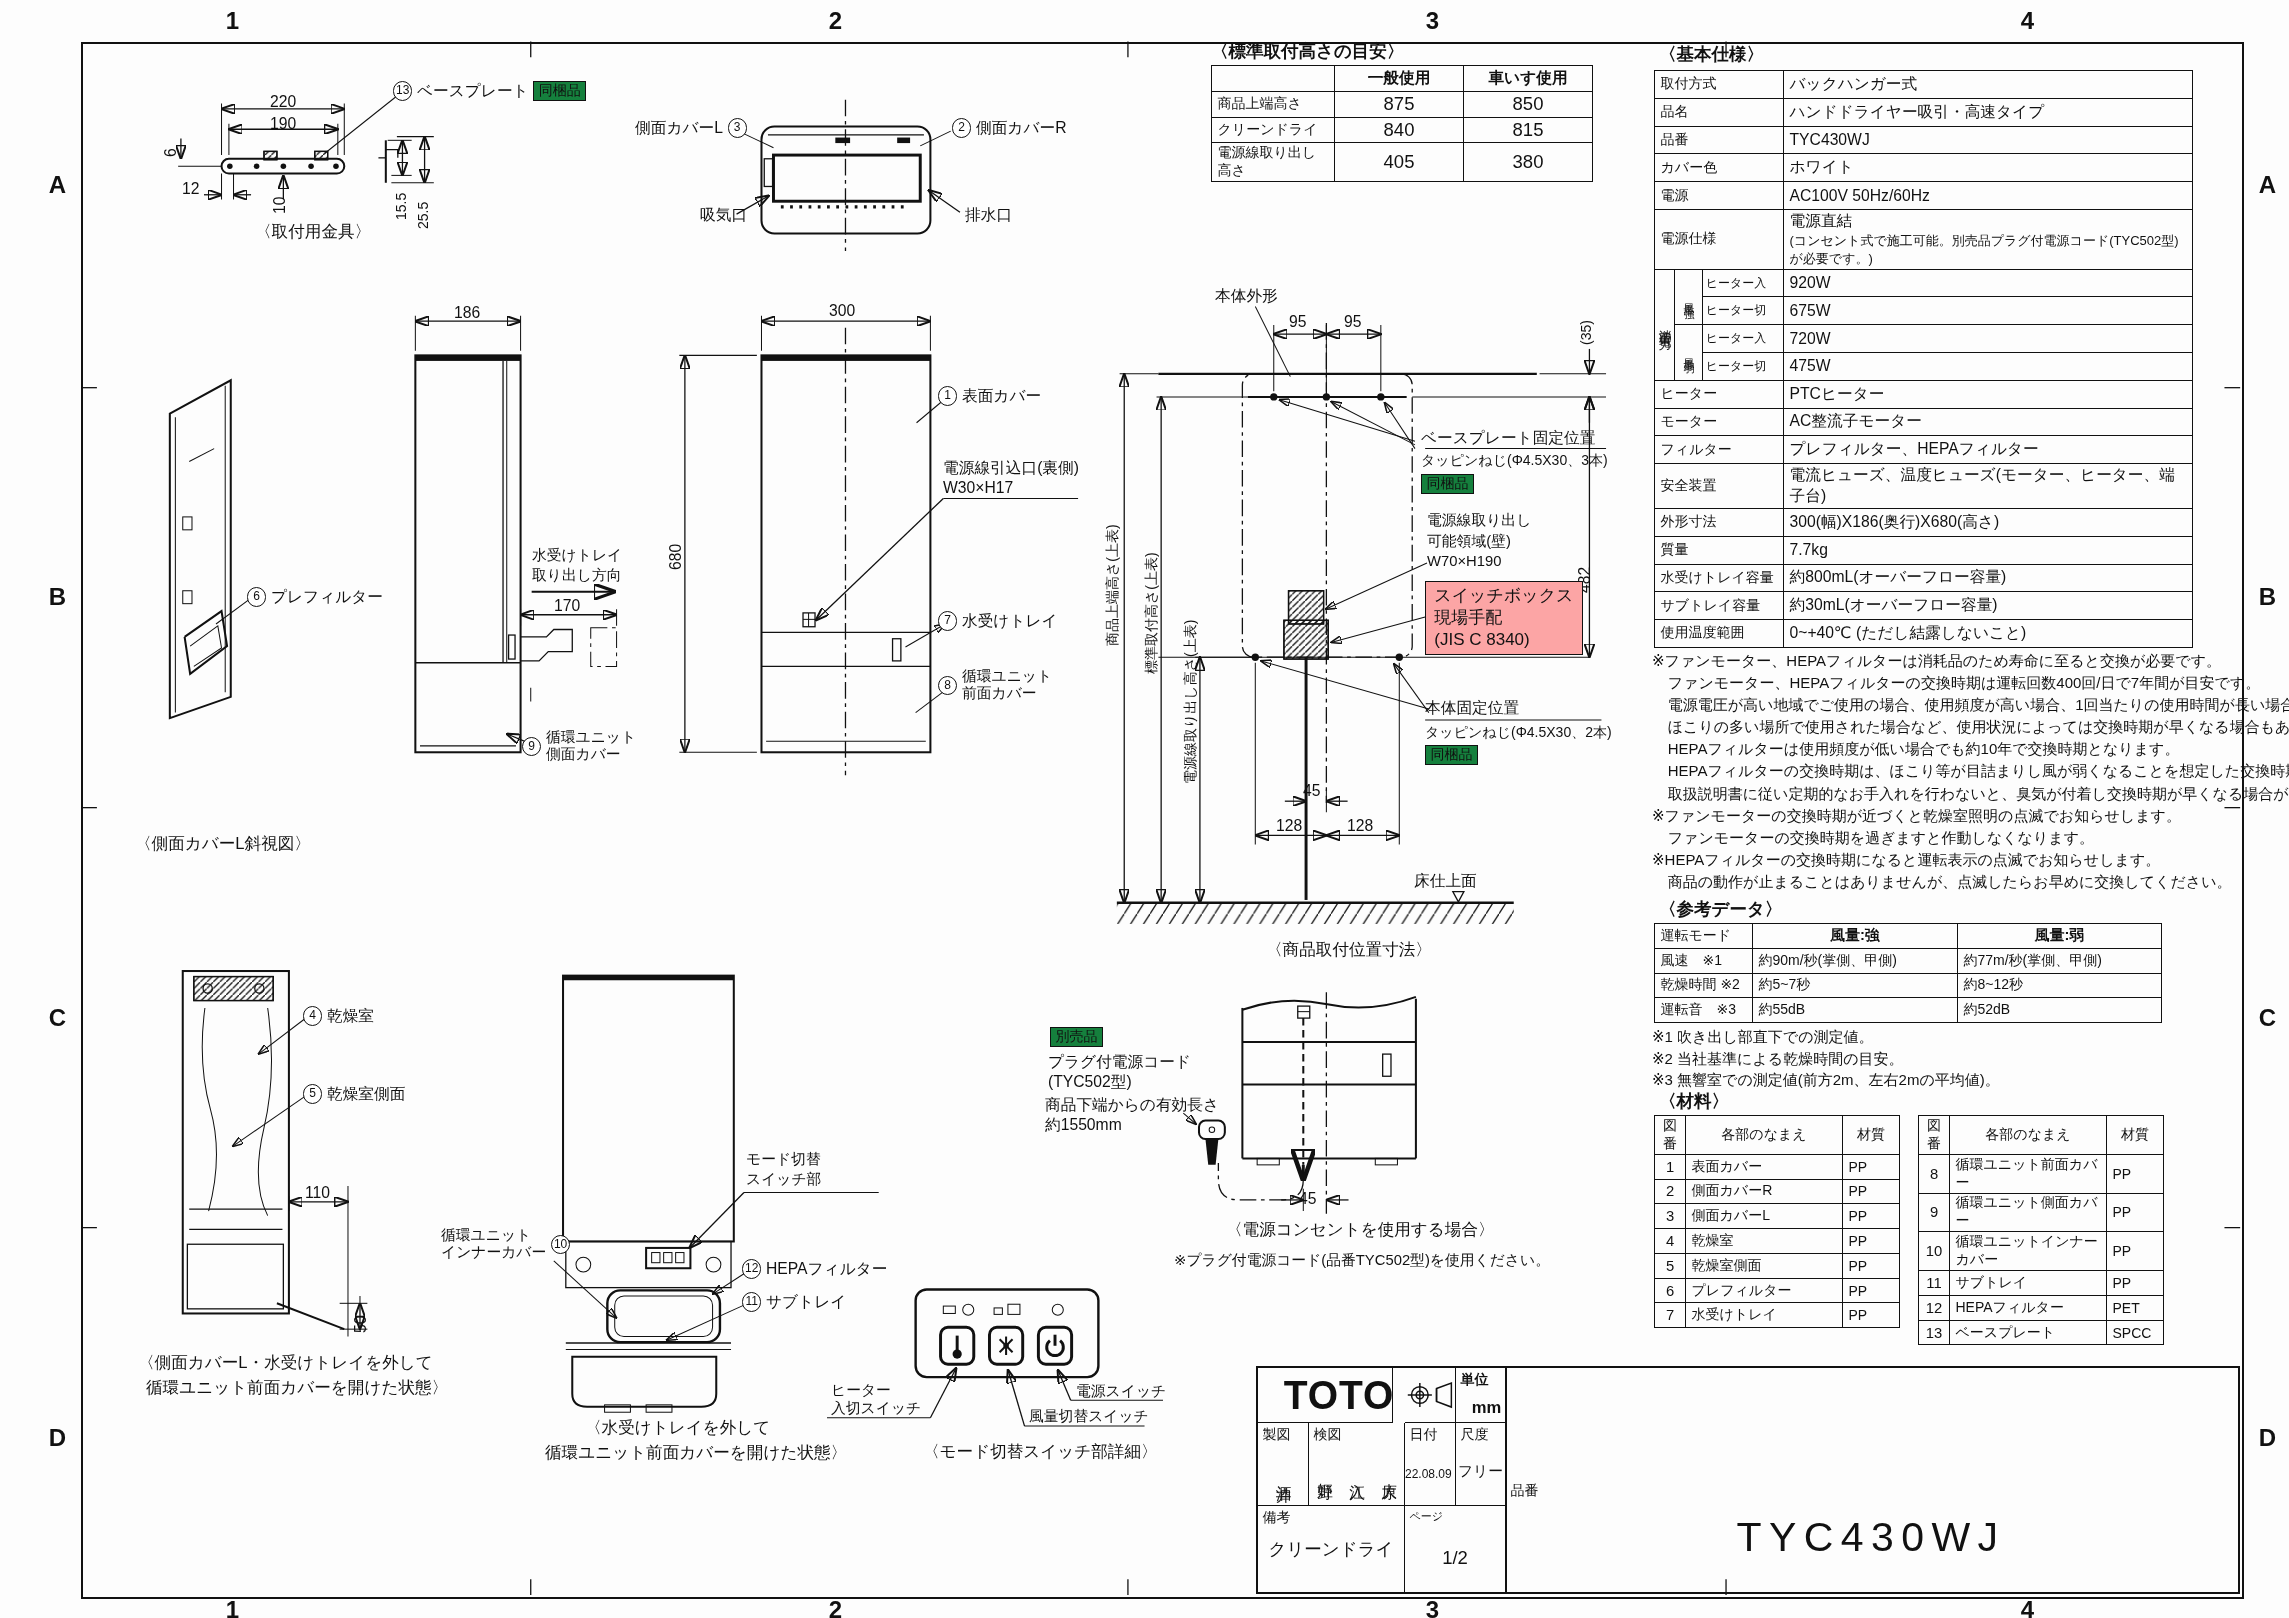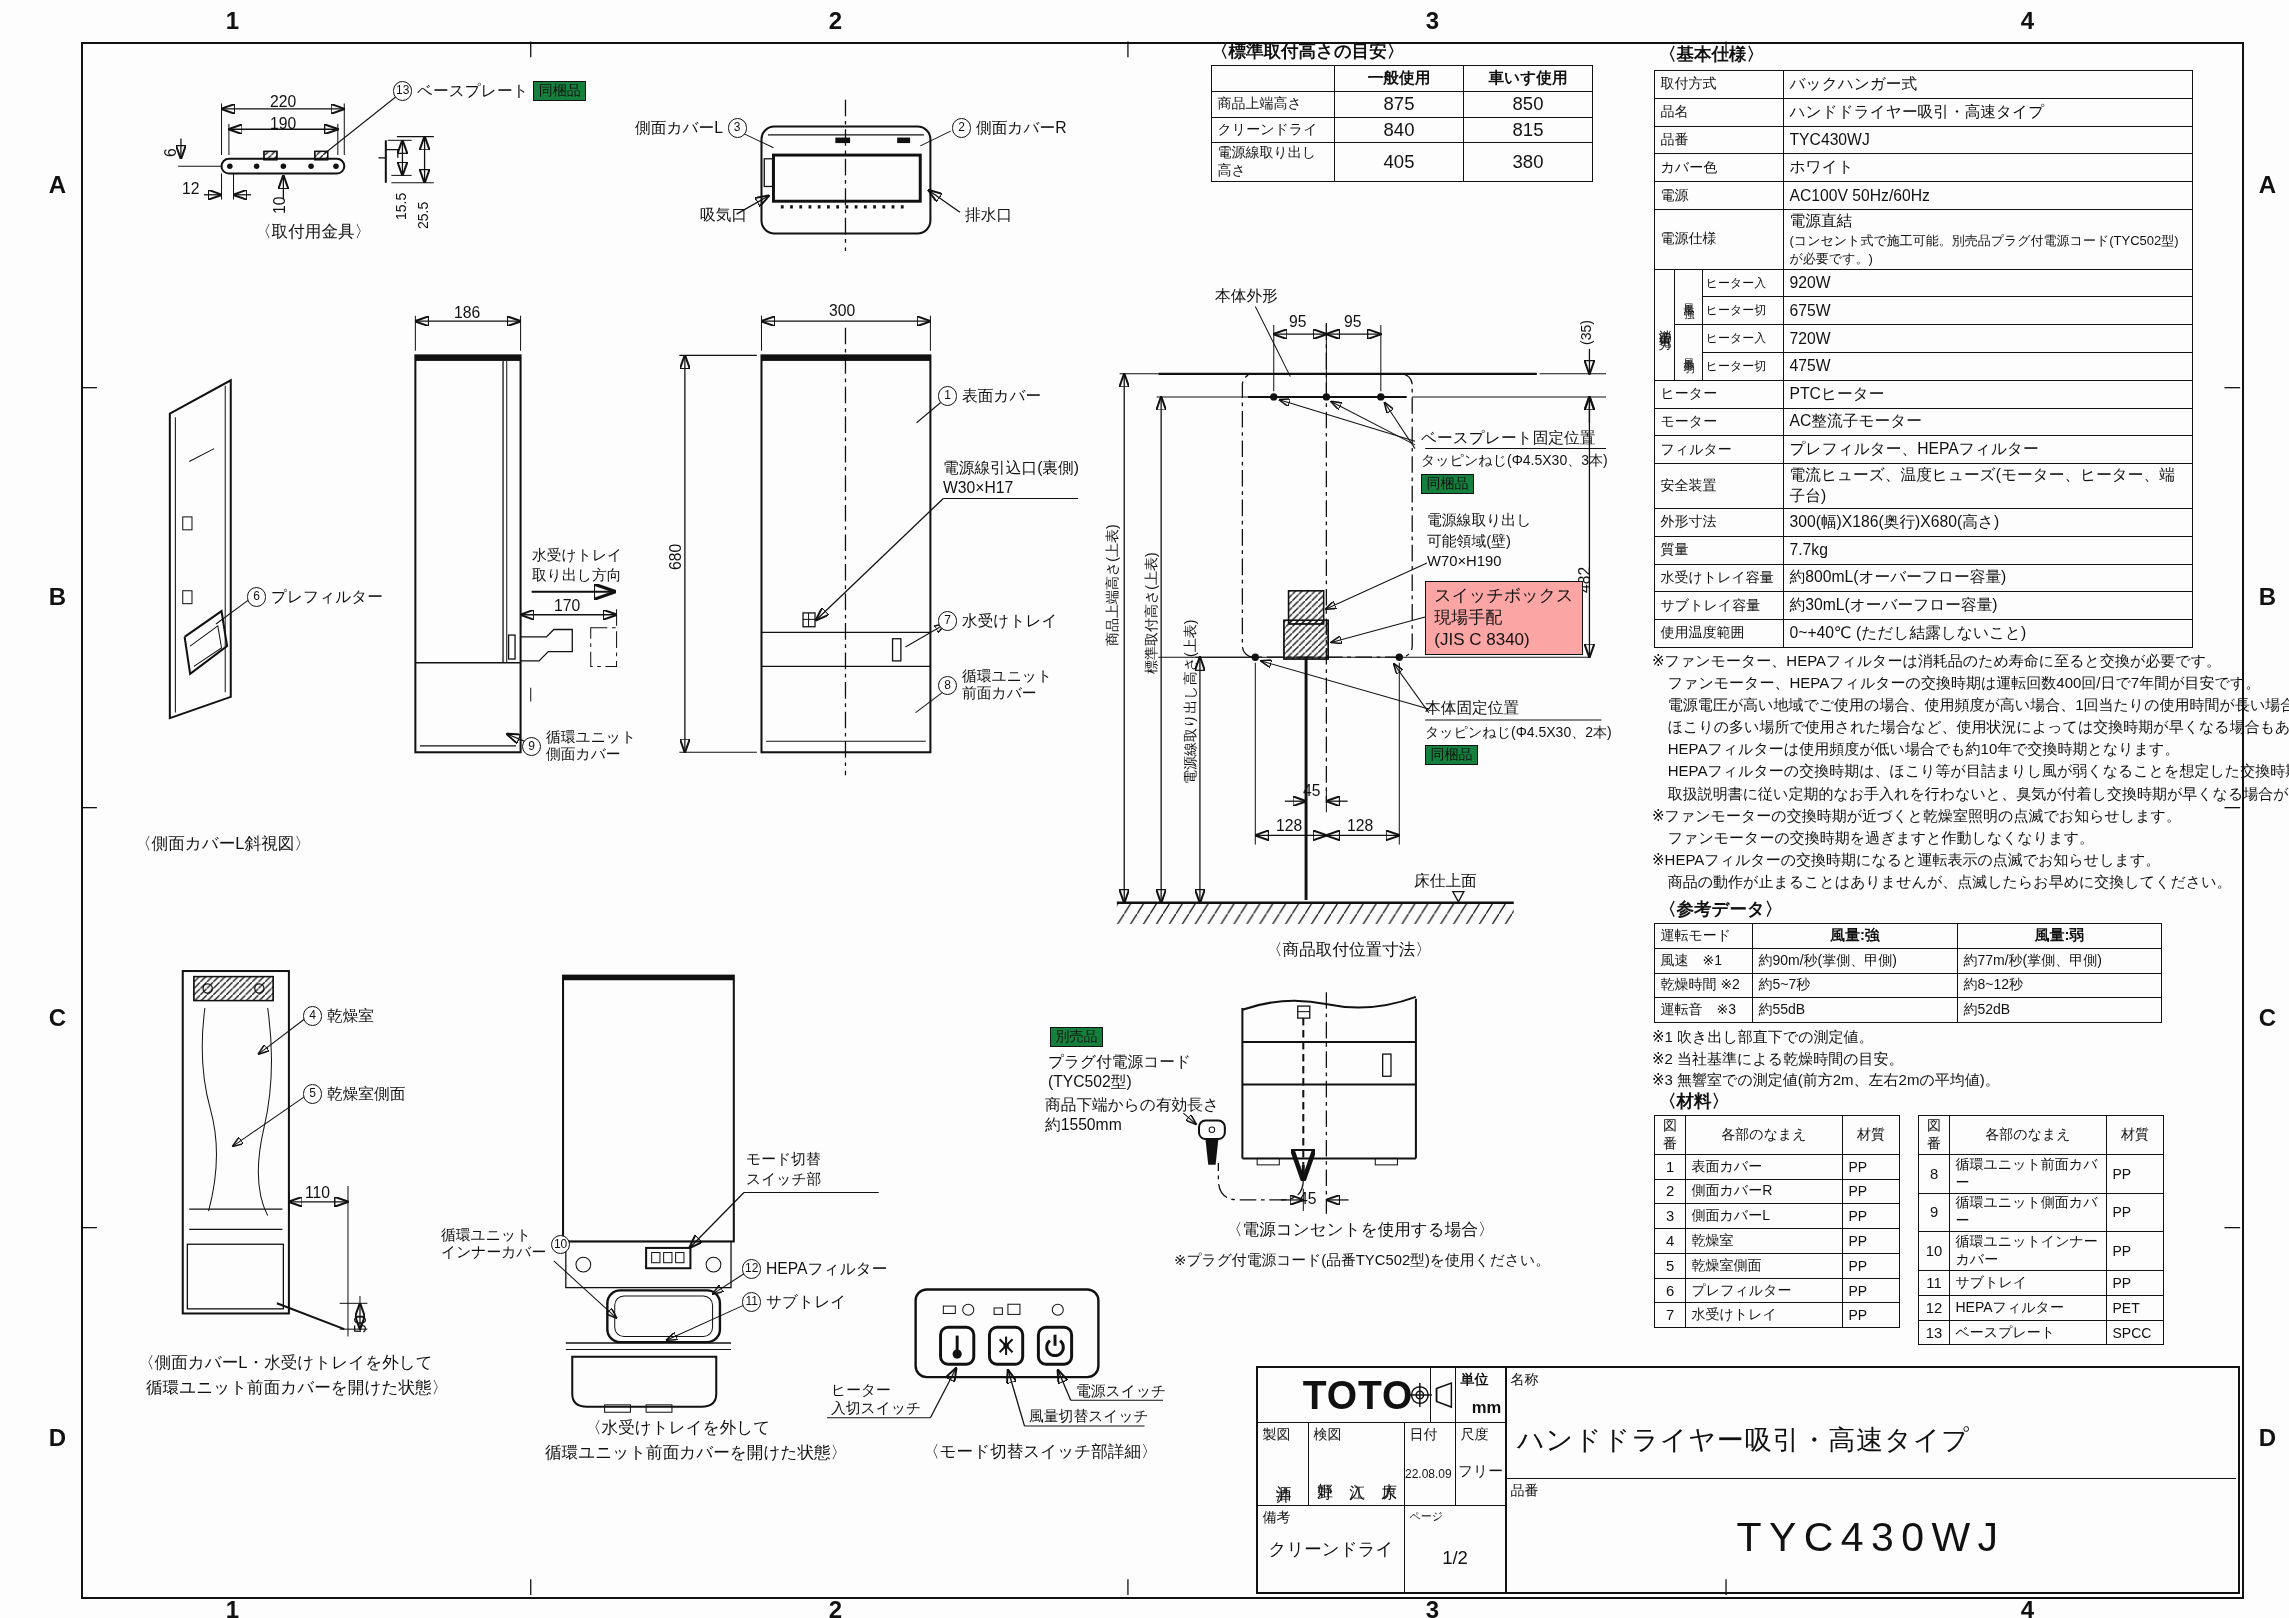--- a/index.html
+++ b/index.html
@@ -764,21 +764,21 @@
   <div class="lbl" style="left:1050px;top:1026px;"><span class="bx">別売品</span></div>
   <div class="lbl" style="left:1048px;top:1052px;">プラグ付電源コード</div>
   <div class="lbl" style="left:1048px;top:1072px;">(TYC502型)</div>
   <div class="lbl" style="left:1045px;top:1095px;">商品下端からの有効長さ</div>
   <div class="lbl" style="left:1045px;top:1115px;">約1550mm</div>
   <div class="lbl" style="left:1299px;top:1189px;">45</div>
   <div class="lbl f18" style="left:1226px;top:1220px;">〈電源コンセントを使用する場合〉</div>
   <div class="lbl f16" style="left:1174px;top:1251px;">※プラグ付電源コード(品番TYC502型)を使用ください。</div>
 
   <div id="tb">
-    <div class="cell" style="left:0;top:0;width:173px;height:55px;border-right:1.8px solid #111;border-bottom:1.8px solid #111;display:flex;align-items:center;justify-content:center;padding-left:28px;">
+    <div class="cell" style="left:0;top:0;width:135px;height:55px;border-right:1.8px solid #111;border-bottom:1.8px solid #111;display:flex;align-items:center;justify-content:center;padding-left:28px;">
       <span style="font-size:39px;font-weight:900;letter-spacing:0.9px;transform:scaleY(1.05);">TOTO</span>
     </div>
     <div class="cell" style="left:147px;top:0;width:51px;height:55px;border-right:1.8px solid #111;border-bottom:1.8px solid #111;">
       <svg width="51" height="54" viewBox="0 0 55 58">
         <g stroke="#111" fill="none" stroke-width="1.6">
           <circle cx="16" cy="29" r="9"></circle>
             <circle cx="16" cy="29" r="4"></circle>
           <line x1="3" y1="29" x2="29" y2="29"></line>
             <line x1="16" y1="16" x2="16" y2="42"></line>
           <path d="M34,22 L50,16 V42 L34,36 z"></path>
@@ -813,23 +813,19 @@
       <div style="position:absolute;left:0;right:0;bottom:24px;text-align:center;font-size:14.8px;">フリー</div>
     </div>
     <div class="cell" style="left:0;top:138px;width:147px;height:87px;border-right:1.8px solid #111;">
       <span class="cl-lab">備考</span>
       <div style="position:absolute;left:0;right:0;top:31px;text-align:center;font-size:17.5px;">クリーンドライ</div>
     </div>
     <div class="cell" style="left:147px;top:138px;width:102px;height:87px;border-right:2.3px solid #111;">
       <span class="cl-lab" style="font-size:11px;">ページ</span>
       <div style="position:absolute;left:0;right:0;top:41px;text-align:center;font-size:18.5px;">1/2</div>
     </div>
-    <div class="cell" style="left:248px;top:0;width:730px;height:111px;border-bottom:1.8px solid #111;">
-      <span class="cl-lab">名称</span>
-      <div style="position:absolute;left:11px;top:54px;font-size:27px;letter-spacing:0.9px;">ハンドドライヤー吸引・高速タイプ</div>
-    </div>
     <div class="cell" style="left:248px;top:111px;width:730px;height:112px;">
       <span class="cl-lab">品番</span>
       <div style="position:absolute;left:0;right:0;top:35px;text-align:center;font-size:41px;letter-spacing:7.4px;">TYC430WJ</div>
     </div>
   </div>
 </div>
 
 
 </body></html>

